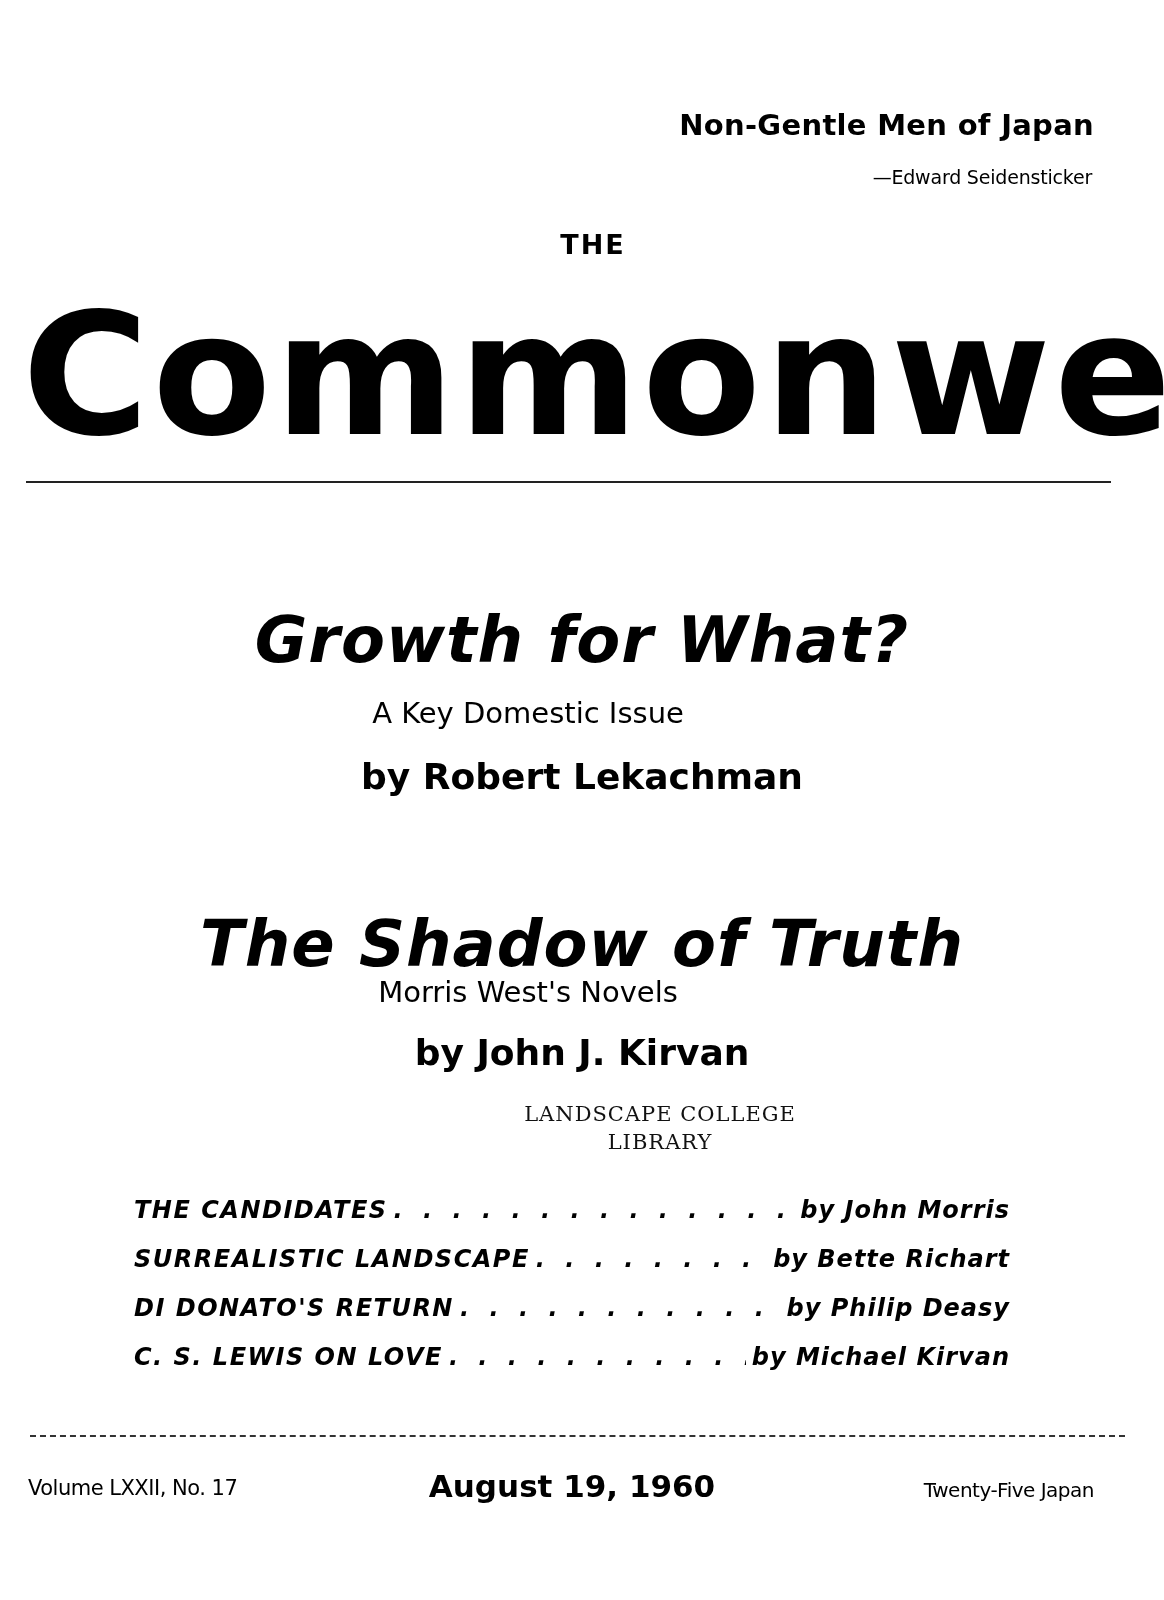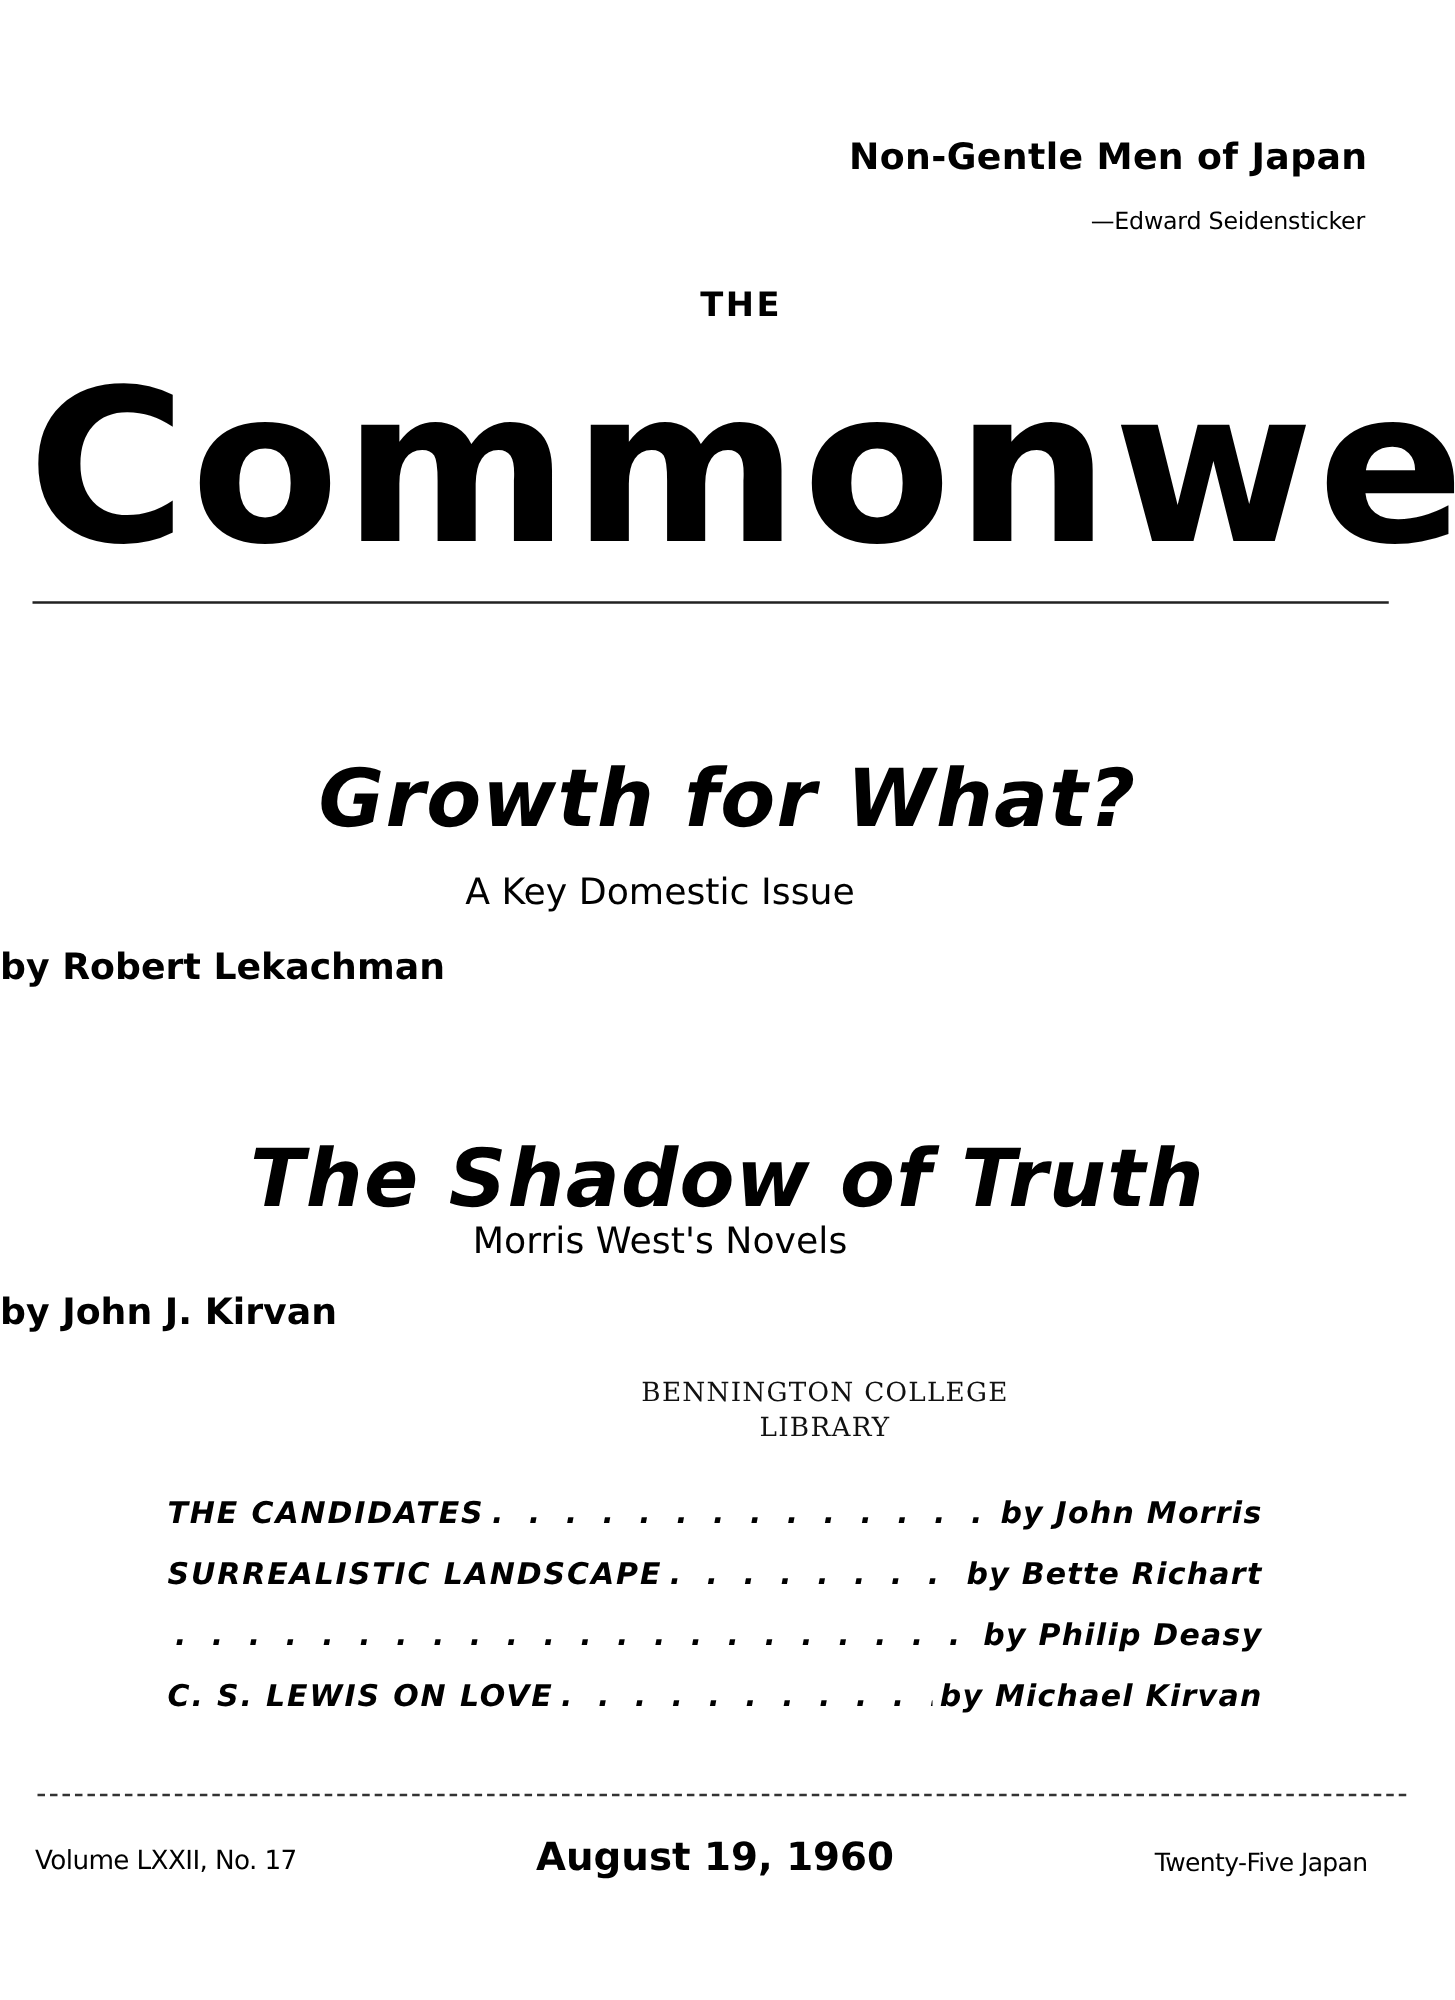--- a/index.html
+++ b/index.html
@@ -44,23 +44,23 @@
     left: 0; width: 1164px; text-align: center;
     font-family: "DejaVu Sans", sans-serif; font-weight: bold; font-style: italic;
     font-size: 64px; letter-spacing: 1px; white-space: nowrap;
   }
   .story-sub {
     left: 0; width: 1056px; text-align: center;
     font-family: "DejaVu Sans", sans-serif;
     font-size: 29px; white-space: nowrap;
   }
   .story-by {
-    left: 0; width: 1164px; text-align: left;
+    left: 0; width: 1164px; text-align: center;
     font-family: "DejaVu Sans", sans-serif; font-weight: bold;
-    font-size: 29px; white-space: nowrap;
+    font-size: 36px; white-space: nowrap;
   }
 
   
   .stamp {
     left: 470px; width: 380px; text-align: center;
     font-family: "DejaVu Serif", serif;
     font-size: 21px; letter-spacing: 1px; line-height: 28px; color: #111;
   }
 
   
@@ -113,36 +113,37 @@
 
 <div class="abs story-title" style="top:603px;">Growth for What?</div>
 <div class="abs story-sub" style="top:696px;">A Key Domestic Issue</div>
 <div class="abs story-by" style="top:756px;">by Robert Lekachman</div>
 
 <div class="abs story-title" style="top:907px;">The Shadow of Truth</div>
 <div class="abs story-sub" style="top:975px;">Morris West's Novels</div>
 <div class="abs story-by" style="top:1032px;">by John J. Kirvan</div>
 
 <div class="abs stamp" style="top:1100px;">
-  <div>BENNINGTON COLLEGE</div>
+  <div>LANDSCAPE COLLEGE</div>
   <div>LIBRARY</div>
 </div>
 
 <div class="abs contents">
   <div class="toc-row">
     <span class="toc-title">THE CANDIDATES</span>
     <span class="toc-dots"></span>
     <span class="toc-author">by John Morris</span>
   </div>
   <div class="toc-row">
     <span class="toc-title">SURREALISTIC LANDSCAPE</span>
     <span class="toc-dots"></span>
     <span class="toc-author">by Bette Richart</span>
   </div>
   <div class="toc-row">
+    <span class="toc-title">DI DONATO'S RETURN</span>
     <span class="toc-dots"></span>
     <span class="toc-author">by Philip Deasy</span>
   </div>
   <div class="toc-row">
     <span class="toc-title">C. S. LEWIS ON LOVE</span>
     <span class="toc-dots"></span>
     <span class="toc-author">by Michael Kirvan</span>
   </div>
 </div>
 

